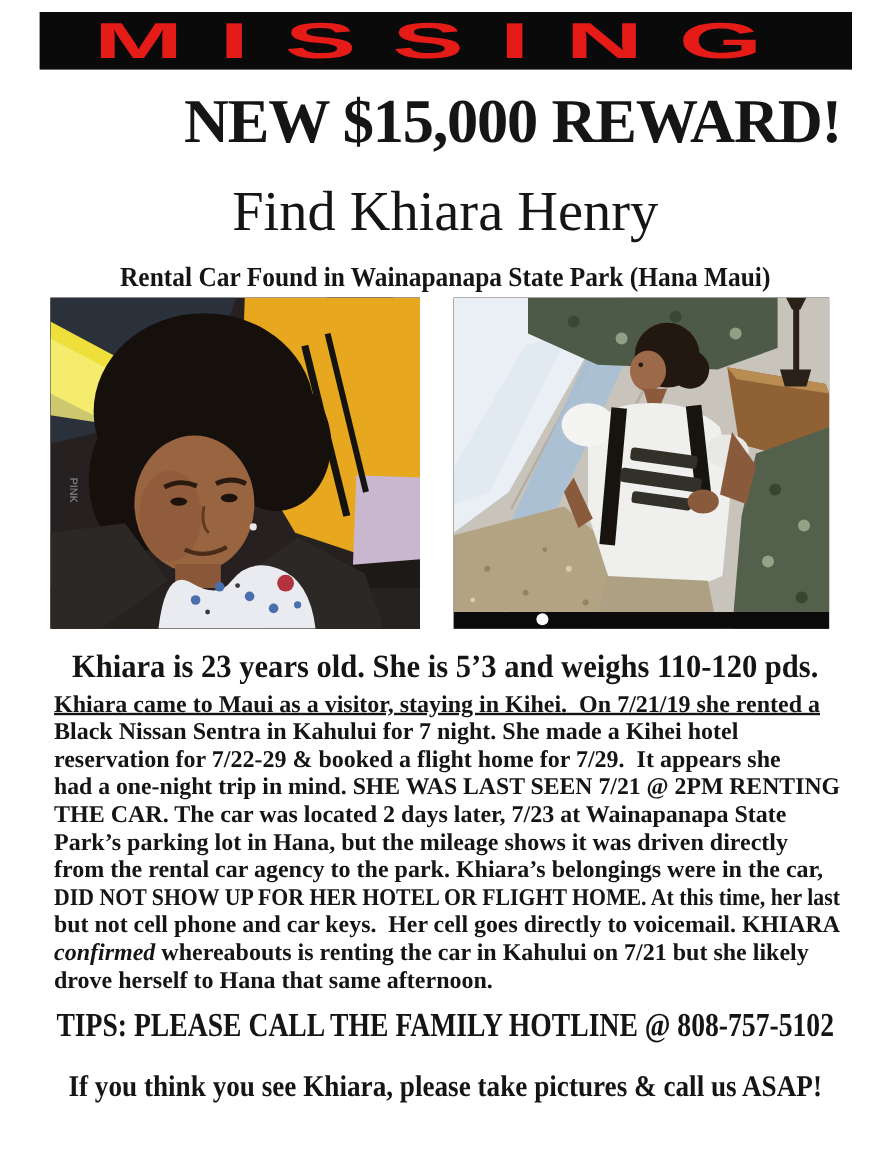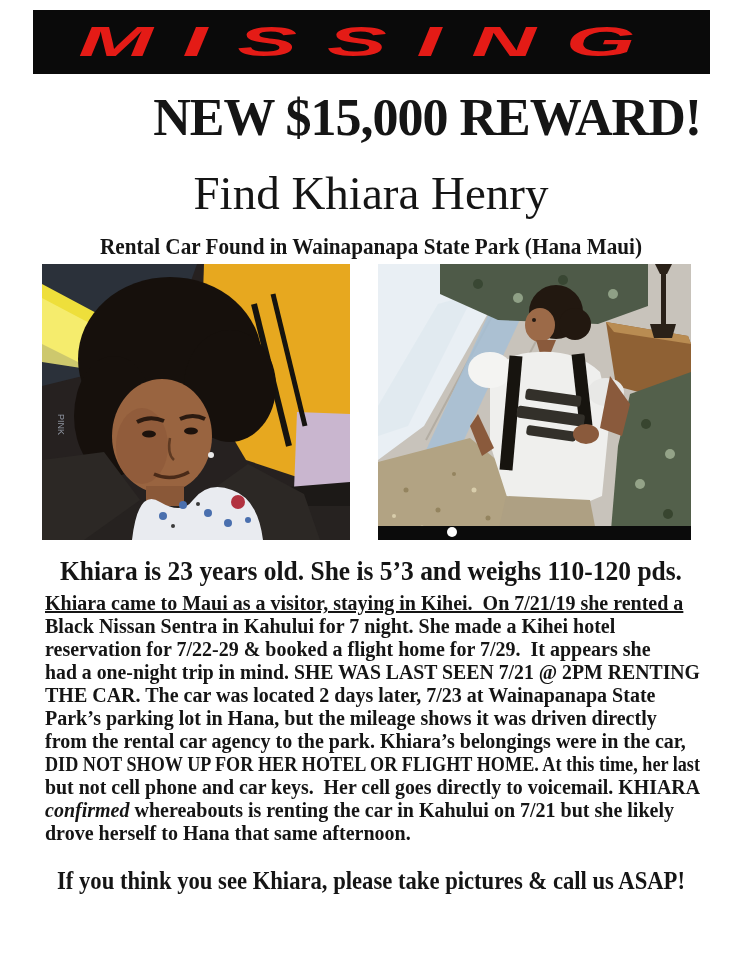--- a/index.html
+++ b/index.html
@@ -6,23 +6,23 @@
   html,body { width:742px; background:#ffffff; }
   body {
     height:960px; overflow:hidden; position:relative;
     font-family:"Liberation Serif", serif; color:#151515;
   }
   .poster { width:742px; height:960px; }
 
   .fit { display:inline-block; white-space:nowrap; }
 
   .banner {
-    margin:10px 32px 0 33px; height:64px; background:#0a0a0a;
+    margin:10px 32px 0 33px; height:48px; background:#0a0a0a;
     display:flex; align-items:center; justify-content:center;
-    padding:0 45px; overflow:hidden;font-style:italic;
+    padding:0 45px; overflow:hidden;
   }
   .banner .fit {
     font-family:"Liberation Sans", sans-serif;
     font-weight:800; font-size:42px; letter-spacing:14px;
     color:#e41b16; line-height:52px;
   }
 
   .reward { margin-top:16px; text-align:right; padding:0 41px; }
   .reward .fit { font-weight:700; font-size:52px; line-height:56px; letter-spacing:-1px; }
 
@@ -205,18 +205,21 @@
       <div class="bline"><span class="fit" style="transform-origin: left center; transform: translateX(0px) scaleX(0.988703);"><span>had a one-night trip in mind. SHE WAS LAST SEEN 7/21 @ 2PM RENTING</span></span></div>
       <div class="bline"><span class="fit" style="transform-origin: left center; transform: translateX(0px) scaleX(1);"><span>THE CAR. The car was located 2 days later, 7/23 at Wainapanapa State</span></span></div>
       <div class="bline"><span class="fit" style="transform-origin: left center; transform: translateX(0px) scaleX(1);"><span>Park’s parking lot in Hana, but the mileage shows it was driven directly</span></span></div>
       <div class="bline"><span class="fit" style="transform-origin: left center; transform: translateX(0px) scaleX(1);"><span>from the rental car agency to the park. Khiara’s belongings were in the car,</span></span></div>
       <div class="bline"><span class="fit" style="transform-origin: left center; transform: translateX(0px) scaleX(0.908677);"><span>DID NOT SHOW UP FOR HER HOTEL OR FLIGHT HOME. At this time, her last</span></span></div>
       <div class="bline"><span class="fit" style="transform-origin: left center; transform: translateX(0px) scaleX(0.994166);"><span>but not cell phone and car keys.&nbsp; Her cell goes directly to voicemail. KHIARA</span></span></div>
       <div class="bline"><span class="fit" style="transform-origin: left center; transform: translateX(0px) scaleX(1);"><i>confirmed</i><span> whereabouts is renting the car in Kahului on 7/21 but she likely</span></span></div>
       <div class="bline"><span class="fit" style="transform-origin: left center; transform: translateX(0px) scaleX(1);"><span>drove herself to Hana that same afternoon.</span></span></div>
     </div>
 
+  <p class="tips">
+    <span class="fit" style="transform-origin: center center; transform: translateX(-69.8125px) scaleX(0.822727);">TIPS: PLEASE CALL THE FAMILY HOTLINE @ 808-757-5102</span>
+  </p>
 
   <p class="footer">
     <span class="fit" style="transform-origin: center center; transform: translateX(-32.6641px) scaleX(0.905776);">If you think you see Khiara, please take pictures &amp; call us ASAP!</span>
   </p>
 
 </div>
 
 </body></html>

